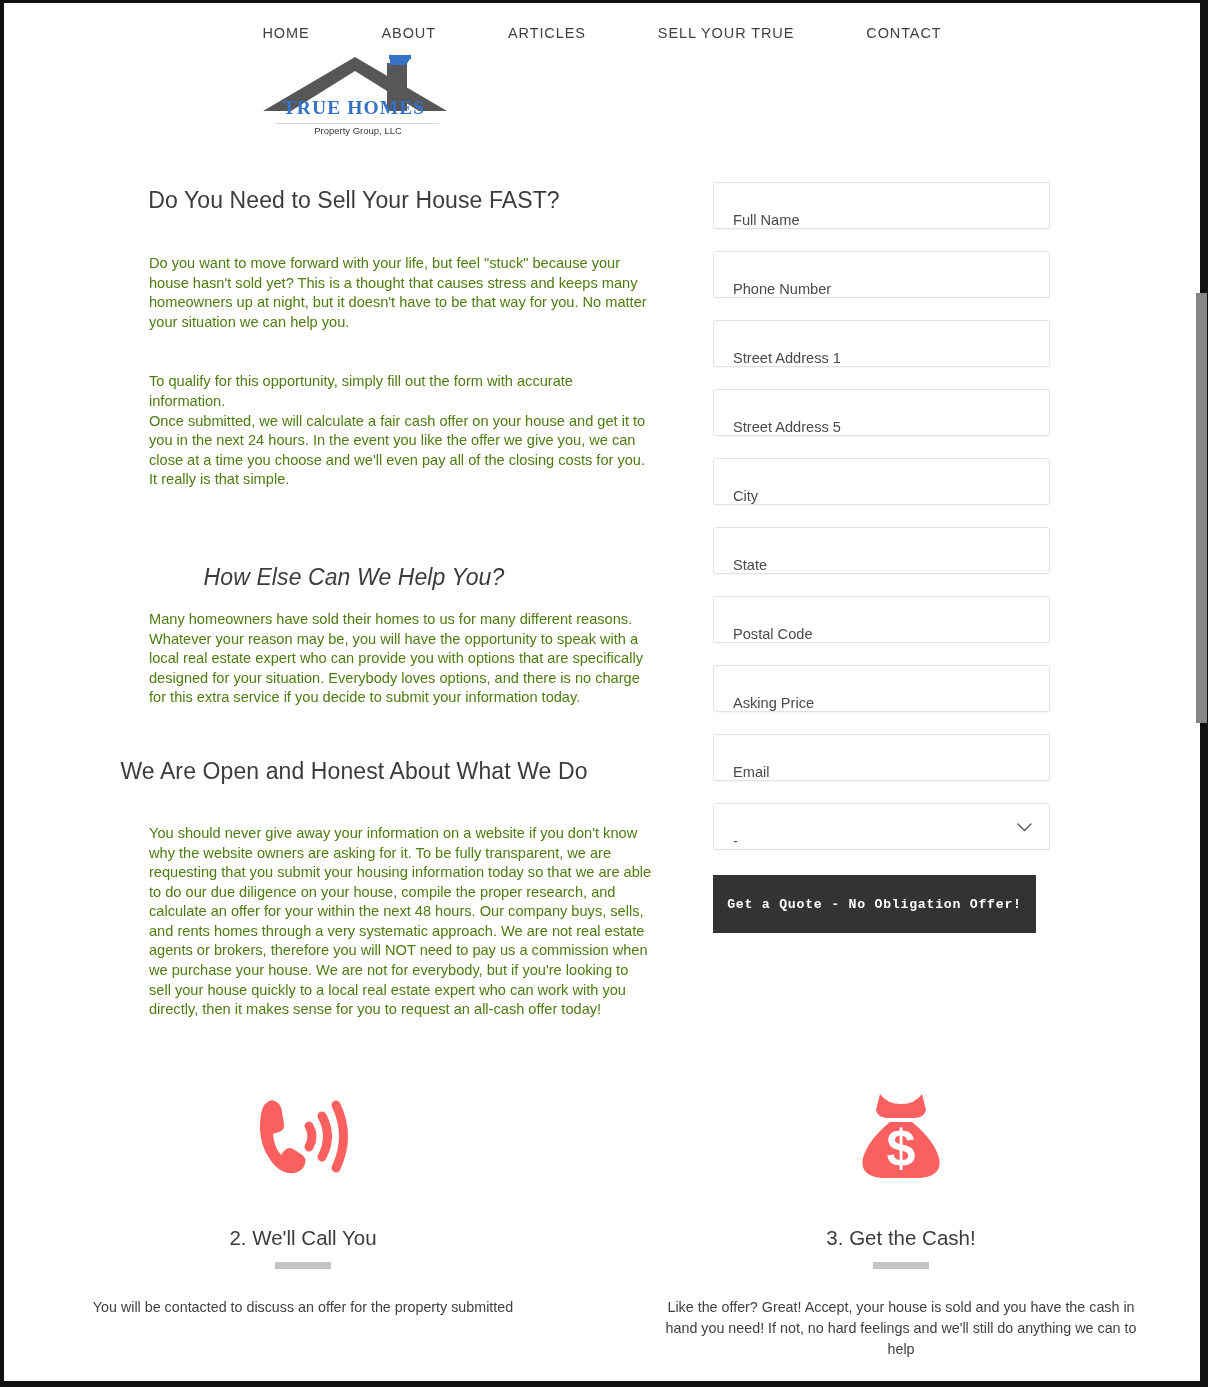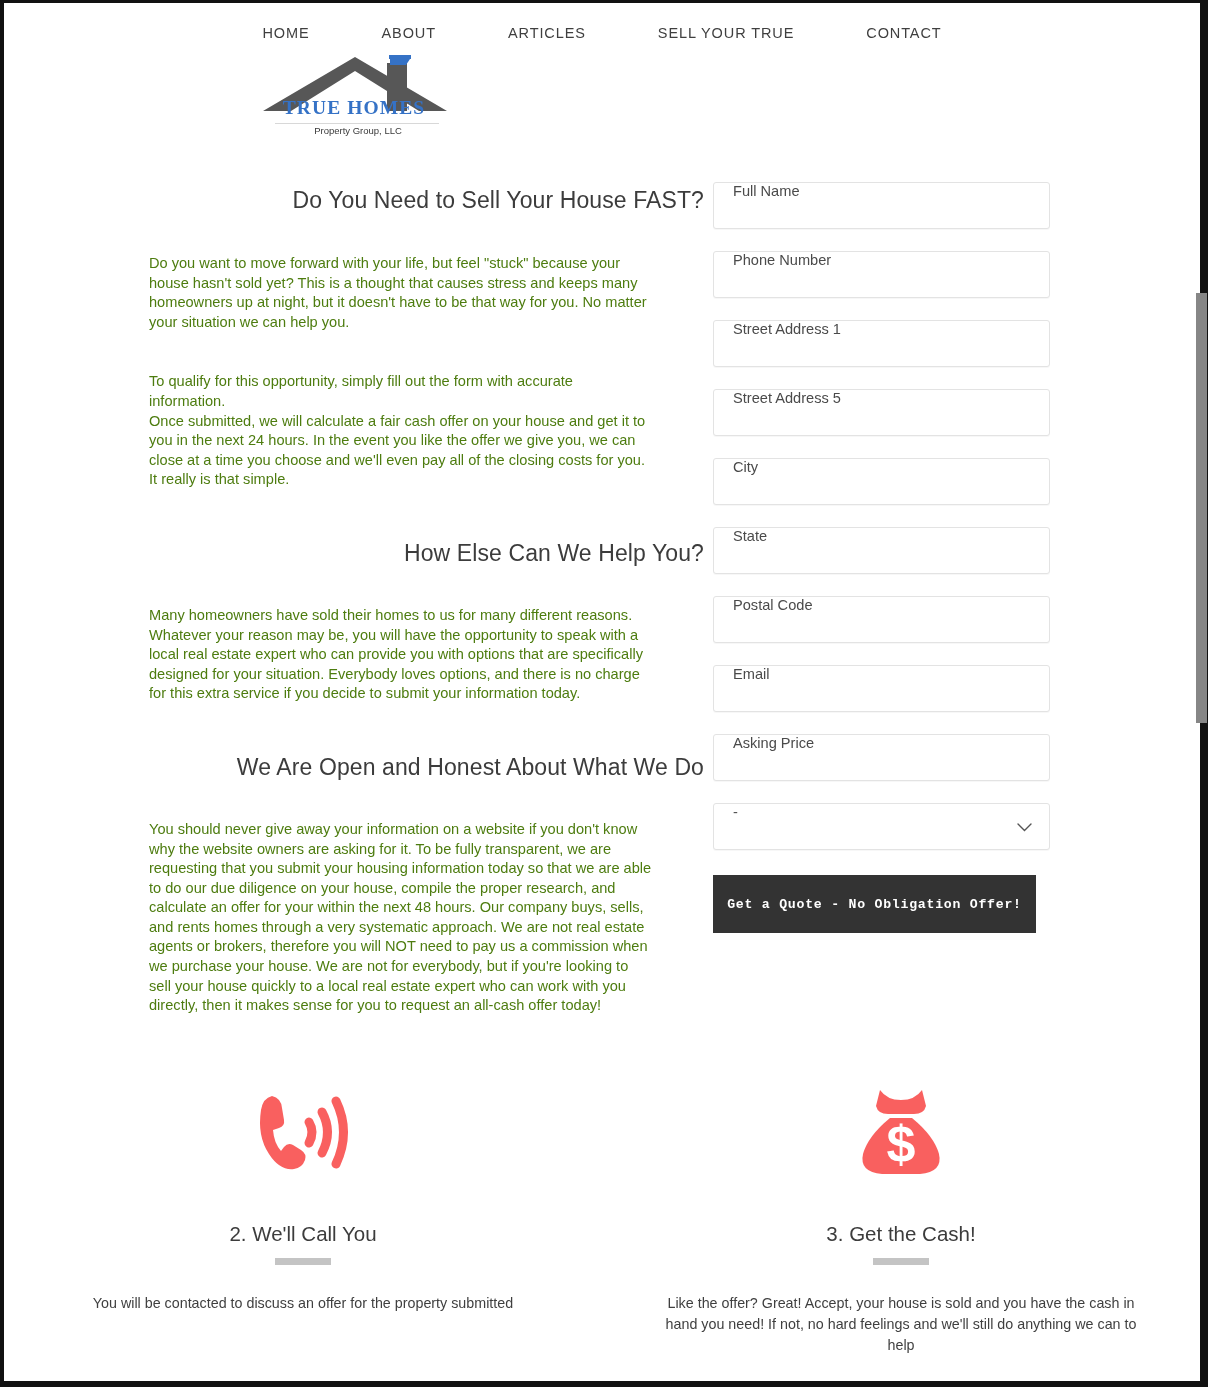--- a/index.html
+++ b/index.html
@@ -85,55 +85,55 @@
     position: absolute;
     left: 8px; right: 0;
     top: 76px;
     text-align: center;
     font-size: 9.5px;
     color: #3a3a3a;
   }
 
   
   .section-h {
-    text-align: right;
+    text-align: center;
     font-size: 23px;
     font-weight: 400;
     color: #3c3c3c;
     letter-spacing: 0.1px;
   }
   .body-text {
     font-size: 14.6px;
     line-height: 19.6px;
     color: #4d7c0f;
   }
   .h1-block { margin-top: 48px; }
   .p1 { margin: 40px 0 0 145px; width: 502px; }
   .p2 { margin: 40px 0 0 145px; width: 502px; }
-  .h2-block { margin-top: 50px; }
-  .p3 { margin: 39px 0 0 145px; width: 505px; }
+  .h2-block { margin-top: 74px; font-style: italic; }
+  .p3 { margin: 19px 0 0 145px; width: 505px; }
   .h3-block { margin-top: 50px; }
   .p4 { margin: 39px 0 0 145px; width: 505px; }
 
   
   .form {
     padding: 141px 0 0 0;
     width: 337px;
     margin-left: 9px;
   }
   .field {
     position: relative;
     height: 47px;
     border: 1px solid #e3e3e3;
     border-radius: 3px;
     background: #fff;
     margin-bottom: 22px;
     box-shadow: 0 1px 1px rgba(0,0,0,0.035);
     display: flex;
-    align-items: flex-start;
+    align-items: flex-end;
     cursor: text;
   }
   .field-label {
     padding-left: 19px;
     font-size: 14.6px;
     color: #4a4a4a;
   }
   .field.select { cursor: pointer; }
   .field.select .field-label { color:#555; }
   .chev {
@@ -278,24 +278,24 @@
           <div class="field">
             <span class="field-label">City</span>
           </div>
           <div class="field">
             <span class="field-label">State</span>
           </div>
           <div class="field">
             <span class="field-label">Postal Code</span>
           </div>
           <div class="field">
+            <span class="field-label">Asking Price</span>
+          </div>
+          <div class="field">
             <span class="field-label">Email</span>
-          </div>
-          <div class="field">
-            <span class="field-label">Asking Price</span>
           </div>
 
           <div class="field select">
             <span class="field-label">-</span>
             <span class="chev">
               <svg width="15" height="9" viewBox="0 0 15 9">
                 <path d="M1 1 L7.5 7.5 L14 1" fill="none" stroke="#555" stroke-width="1.4" stroke-linecap="round"></path>
               </svg>
             </span>
           </div>

